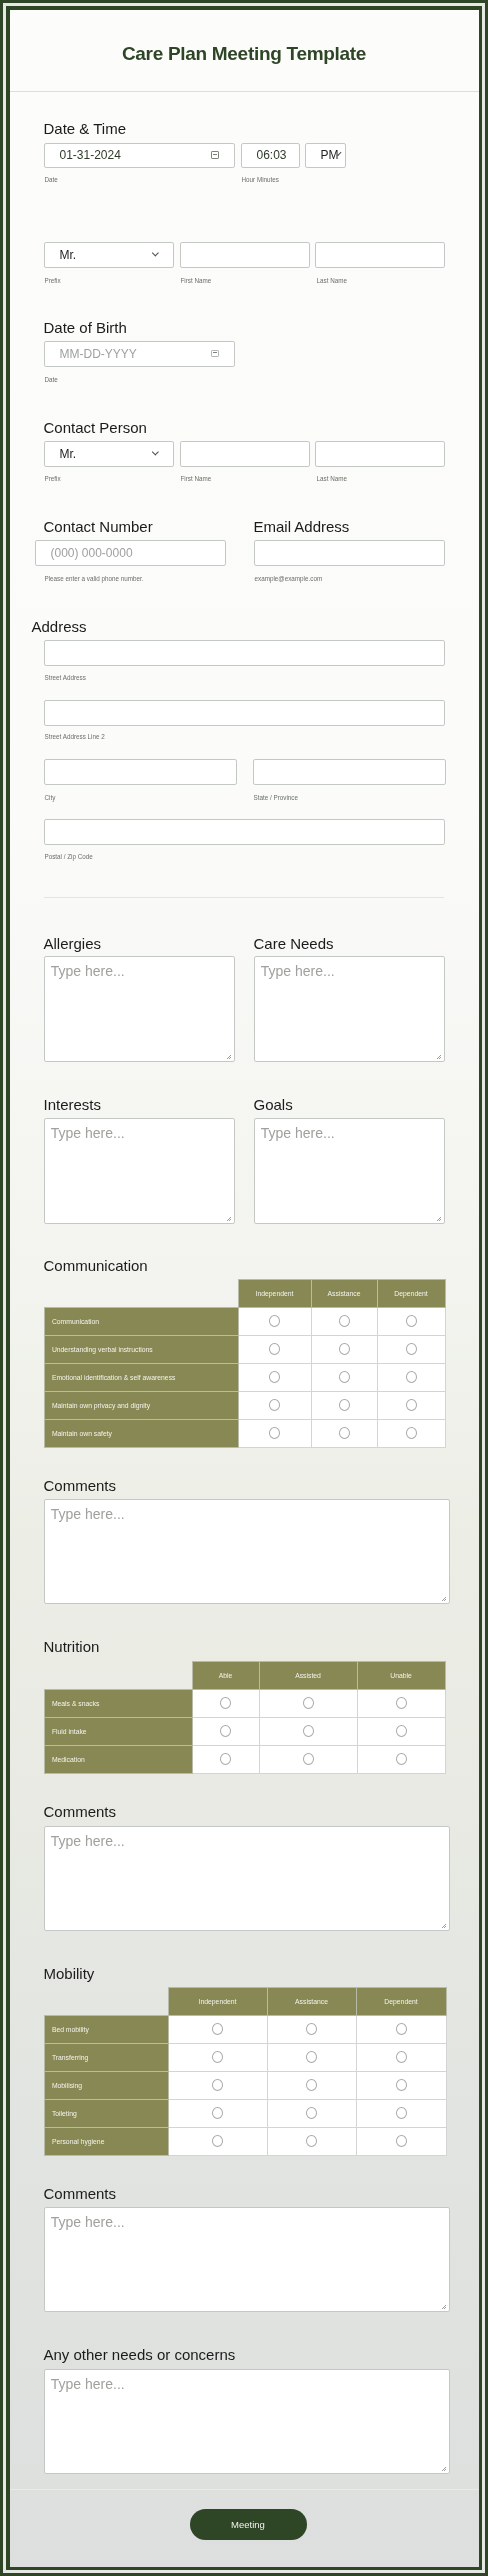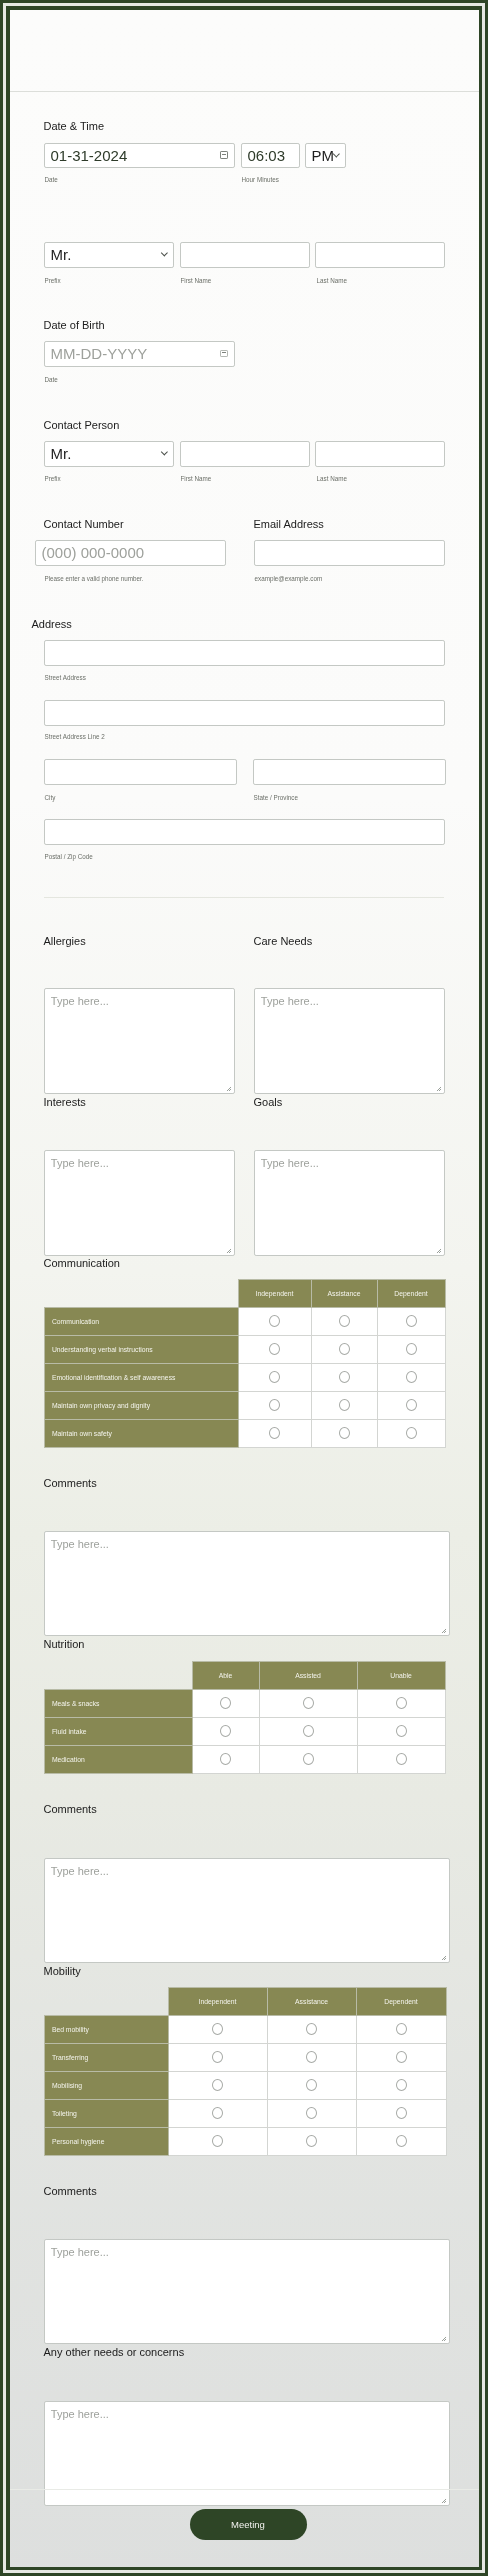--- a/index.html
+++ b/index.html
@@ -16,30 +16,30 @@
     background: linear-gradient(180deg, #fcfcfb 0%, #fbfbfa 788px, #f3f4ef 1260px, #eceee6 1523px, #e8eae3 1786px, #e2e4e1 2101px, #dddfde 2576px);
     overflow:hidden;
   }
   .abs { position:absolute; }
   .title {
     left:0; right:0; top:33px; text-align:center;
     font-size:19px; font-weight:bold; color:#2e4526; letter-spacing:-0.3px;
   }
   .hdivider { left:0; right:0; height:0.5px; background:#dcdeda; }
   .fdivider { left:34px; right:35px; height:0.5px; background:#e4e6df; }
-  .label { font-size:11px; color:#1b1b1b; }
+  .label { font-size:15px; color:#1b1b1b; }
   .sublabel { font-size:6.3px; color:#6b6f68; }
   .field {
     background:#fff; border:0.5px solid #c4c8c4; border-radius:2.1px; box-sizing:border-box;
-    font-size:15px; color:#2e3b2a; display:flex; align-items:center; padding:0 6px;
+    font-size:12px; color:#2e3b2a; display:flex; align-items:center; padding:0 15px;
   }
   .field.placeholder { color:#9ea19c; }
   .textarea {
     background:#fff; border:0.5px solid #c4c8c4; border-radius:2.1px; box-sizing:border-box;
-    font-size:11px; color:#9ea19c; padding:6.3px 6.3px;margin-top:32px;
+    font-size:14px; color:#9ea19c; padding:6.3px 6.3px;
   }
   .resize { position:absolute; right:2.1px; bottom:1.6px; width:4.2px; height:4.2px;
     background: linear-gradient(135deg, transparent 45%, #9aa09a 46%, #9aa09a 55%, transparent 56%, transparent 70%, #9aa09a 71%, #9aa09a 80%, transparent 81%); }
   .cal-icon { width:7.4px; height:7.9px; border:0.8px solid #7d827c; border-radius:1.1px; box-sizing:border-box; position:relative; margin-left:auto; }
   .cal-icon::before { content:""; position:absolute; left:0.5px; right:0.5px; top:1.6px; height:0.5px; background:#7d827c; }
   .chev { margin-left:auto; width:3.7px; height:3.7px; border-right:0.8px solid #4a4f49; border-bottom:0.8px solid #4a4f49; transform:rotate(45deg) translate(-1.1px,-1.1px); }
   table.matrix { position:absolute; border-collapse:collapse; table-layout:fixed; }
   table.matrix th {
     background:#878853; color:#f4f4ec; font-weight:normal; font-size:6.8px; text-align:center;
     border:0.5px solid #b8bba6; height:27px; padding:0;
@@ -56,20 +56,21 @@
   }
 </style>
 </head>
 <body>
 
 <div class="gap-band"></div>
 <div class="inner-band"></div>
 
 <div class="sheet">
 
+  <div class="abs title">Care Plan Meeting Template</div>
   <div class="abs hdivider" style="top:81px;"></div>
 
   <div class="abs label" style="left:34px; top:110px;">Date &amp; Time</div>
   <div class="abs field" style="left:34px; top:133px; width:191px; height:25px;">
     <span>01-31-2024</span>
     <span class="cal-icon"></span>
   </div>
   <div class="abs sublabel" style="left:35px; top:166px;">Date</div>
   <div class="abs field" style="left:231px; top:133px; width:59px; height:25px;">
     <span>06:03</span>

